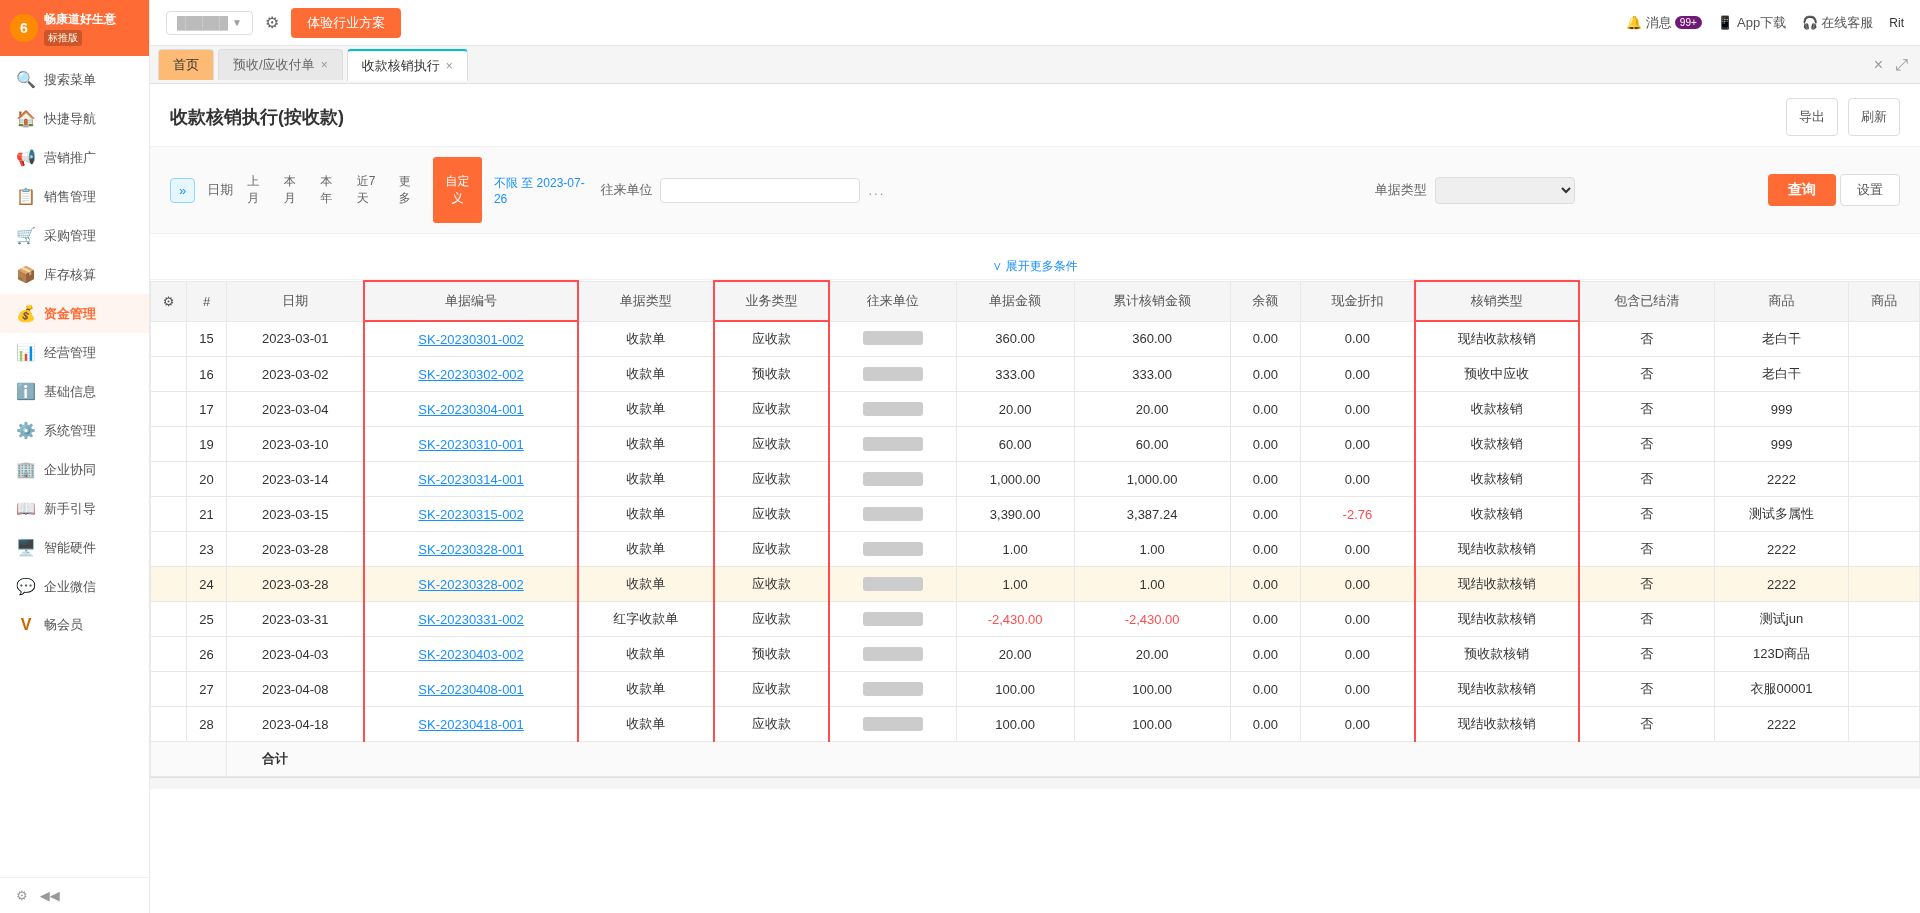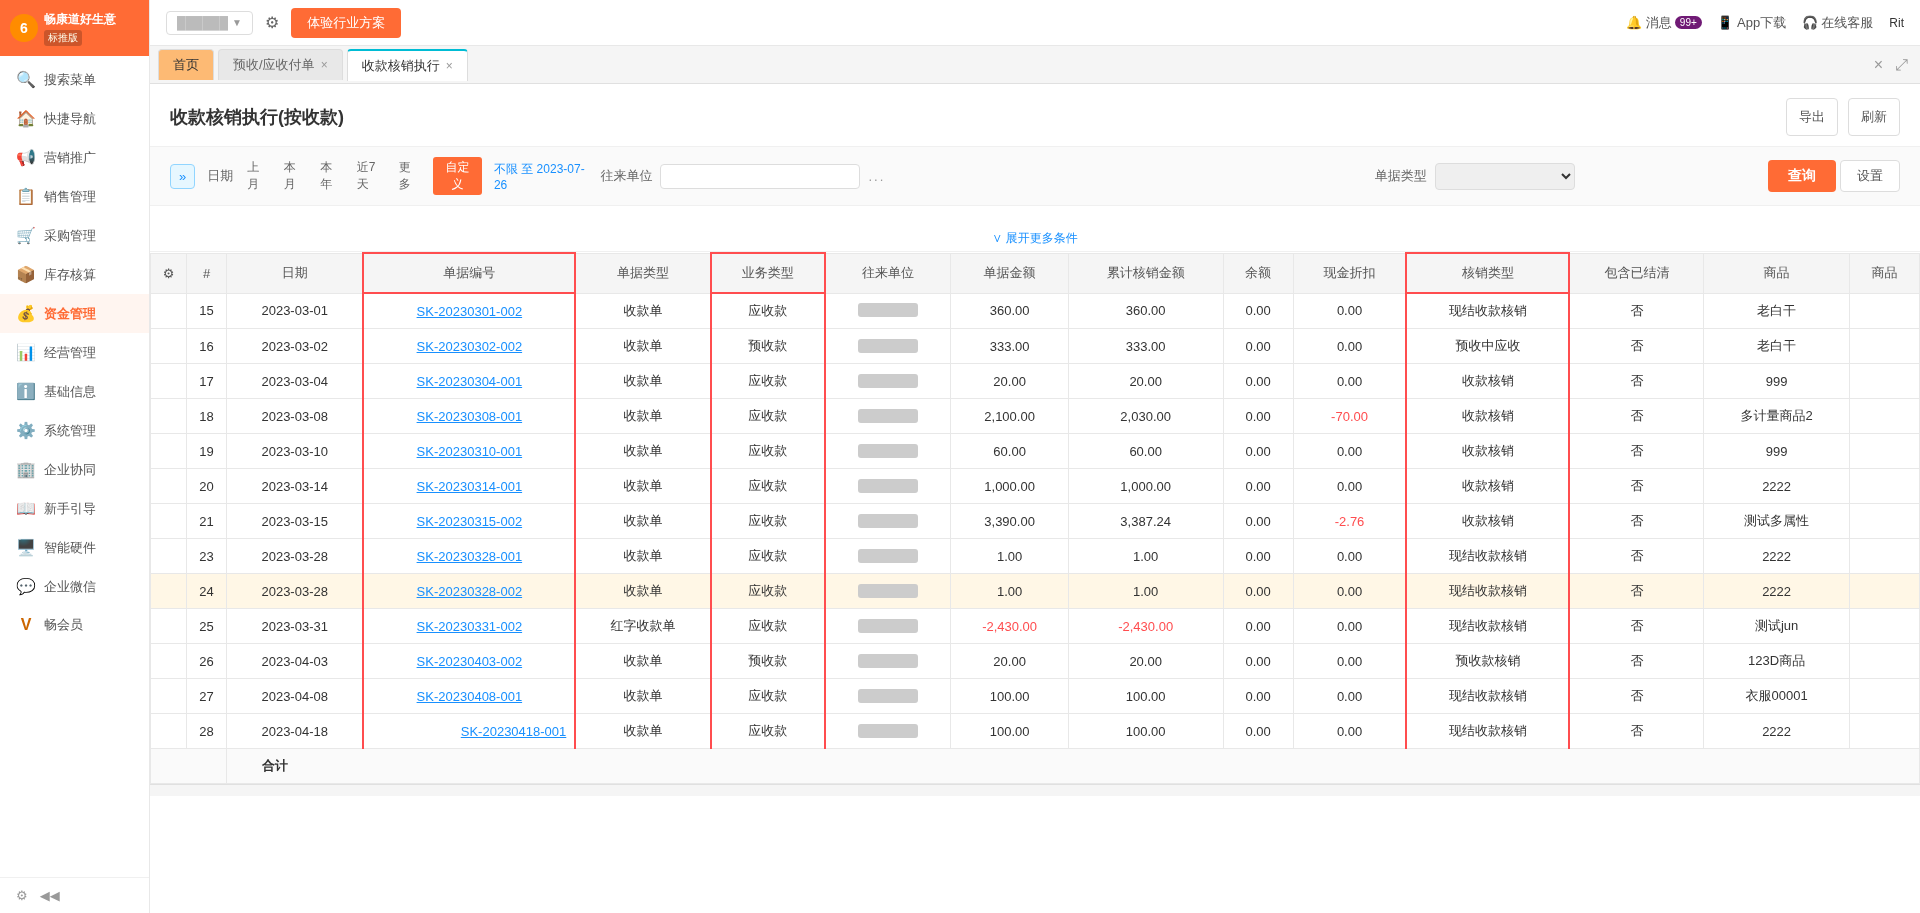--- a/index.html
+++ b/index.html
@@ -48,21 +48,21 @@
     .page-actions { display: flex; gap: 10px; }
     .page-action-btn { display: flex; align-items: center; gap: 4px; border: 1px solid #ddd; border-radius: 4px; padding: 9px 12px; cursor: pointer; color: #555; background: #fff; font-size: 13px; }
 
     
     .filter-bar { padding: 10px 20px; background: #fafafa; border-bottom: 1px solid #f0f0f0; display: flex; align-items: center; gap: 12px; flex-wrap: wrap; }
     .filter-toggle { background: #e6f7ff; border: 1px solid #91d5ff; border-radius: 4px; padding: 4px 8px; cursor: pointer; color: #1890ff; display: flex; align-items: center; gap: 4px; }
     .filter-section { display: flex; align-items: center; gap: 8px; flex: 1; }
     .filter-label { color: #666; white-space: nowrap; }
     .filter-date-btns { display: flex; gap: 4px; }
     .filter-date-btn { color: #666; cursor: pointer; padding: 2px 6px; font-size: 12px; }
-    .filter-custom-btn { background: #ff6b35; color: #fff; border: none; border-radius: 3px; padding: 2px 8px; cursor: pointer; font-size: 12px; }
+    .filter-custom-btn { background: #ff6b35; color: #fff; border: none; border-radius: 3px; padding: 16px 8px; cursor: pointer; font-size: 12px; }
     .filter-date-range { color: #1890ff; font-size: 12px; }
     .filter-input { border: 1px solid #ddd; border-radius: 4px; padding: 4px 10px; font-size: 13px; color: #333; outline: none; width: 200px; }
     .filter-dots { color: #999; letter-spacing: 2px; }
     .filter-select { border: 1px solid #ddd; border-radius: 4px; padding: 4px 10px; font-size: 13px; color: #333; outline: none; min-width: 140px; }
     .filter-query-btn { background: #ff6b35; color: #fff; border: none; border-radius: 4px; padding: 6px 20px; cursor: pointer; font-size: 14px; font-weight: bold; }
     .filter-settings-btn { background: #fff; border: 1px solid #ddd; border-radius: 4px; padding: 6px 16px; cursor: pointer; font-size: 13px; color: #555; }
 
     .expand-bar { text-align: center; padding: 4px; color: #1890ff; cursor: pointer; font-size: 12px; border-bottom: 1px solid #f0f0f0; margin-top: 20px; }
 
     
@@ -328,37 +328,20 @@
               <td>20.00</td>
               <td>0.00</td>
               <td>0.00</td>
               <td style="border-left: 2px solid rgb(255, 77, 79); border-right: 2px solid rgb(255, 77, 79);">收款核销</td>
               <td>否</td>
               <td>999</td>
               <td></td>
             </tr>
             <tr>
               <td></td>
-              <td>18</td>
-              <td>2023-03-08</td>
-              <td class="link-blue" style="border-left: 2px solid rgb(255, 77, 79); border-right: 2px solid rgb(255, 77, 79);">SK-20230308-001</td>
-              <td>收款单</td>
-              <td style="border-left: 2px solid rgb(255, 77, 79); border-right: 2px solid rgb(255, 77, 79);">应收款</td>
-              <td><span style="background:#ccc;border-radius:3px;color:transparent;display:inline-block;min-width:60px;height:14px;">█████</span></td>
-              <td>2,100.00</td>
-              <td>2,030.00</td>
-              <td>0.00</td>
-              <td class="text-red">-70.00</td>
-              <td style="border-left: 2px solid rgb(255, 77, 79); border-right: 2px solid rgb(255, 77, 79);">收款核销</td>
-              <td>否</td>
-              <td>多计量商品2</td>
-              <td></td>
-            </tr>
-            <tr>
-              <td></td>
               <td>19</td>
               <td>2023-03-10</td>
               <td class="link-blue" style="border-left: 2px solid rgb(255, 77, 79); border-right: 2px solid rgb(255, 77, 79);">SK-20230310-001</td>
               <td>收款单</td>
               <td style="border-left: 2px solid rgb(255, 77, 79); border-right: 2px solid rgb(255, 77, 79);">应收款</td>
               <td><span style="background:#ccc;border-radius:3px;color:transparent;display:inline-block;min-width:60px;height:14px;">█████</span></td>
               <td>60.00</td>
               <td>60.00</td>
               <td>0.00</td>
               <td>0.00</td>
@@ -483,21 +466,21 @@
               <td>0.00</td>
               <td style="border-left: 2px solid rgb(255, 77, 79); border-right: 2px solid rgb(255, 77, 79);">现结收款核销</td>
               <td>否</td>
               <td>衣服00001</td>
               <td></td>
             </tr>
             <tr>
               <td></td>
               <td>28</td>
               <td>2023-04-18</td>
-              <td class="link-blue" style="border-left: 2px solid rgb(255, 77, 79); border-right: 2px solid rgb(255, 77, 79); text-align: right;">SK-20230418-001</td>
+              <td class="link-blue" style="border-left: 2px solid rgb(255, 77, 79); border-right: 2px solid rgb(255, 77, 79);">SK-20230418-001</td>
               <td>收款单</td>
               <td style="border-left: 2px solid rgb(255, 77, 79); border-right: 2px solid rgb(255, 77, 79);">应收款</td>
               <td><span style="background:#ccc;border-radius:3px;color:transparent;display:inline-block;min-width:60px;height:14px;">█████</span></td>
               <td>100.00</td>
               <td>100.00</td>
               <td>0.00</td>
               <td>0.00</td>
               <td style="border-left: 2px solid rgb(255, 77, 79); border-right: 2px solid rgb(255, 77, 79);">现结收款核销</td>
               <td>否</td>
               <td>2222</td>

